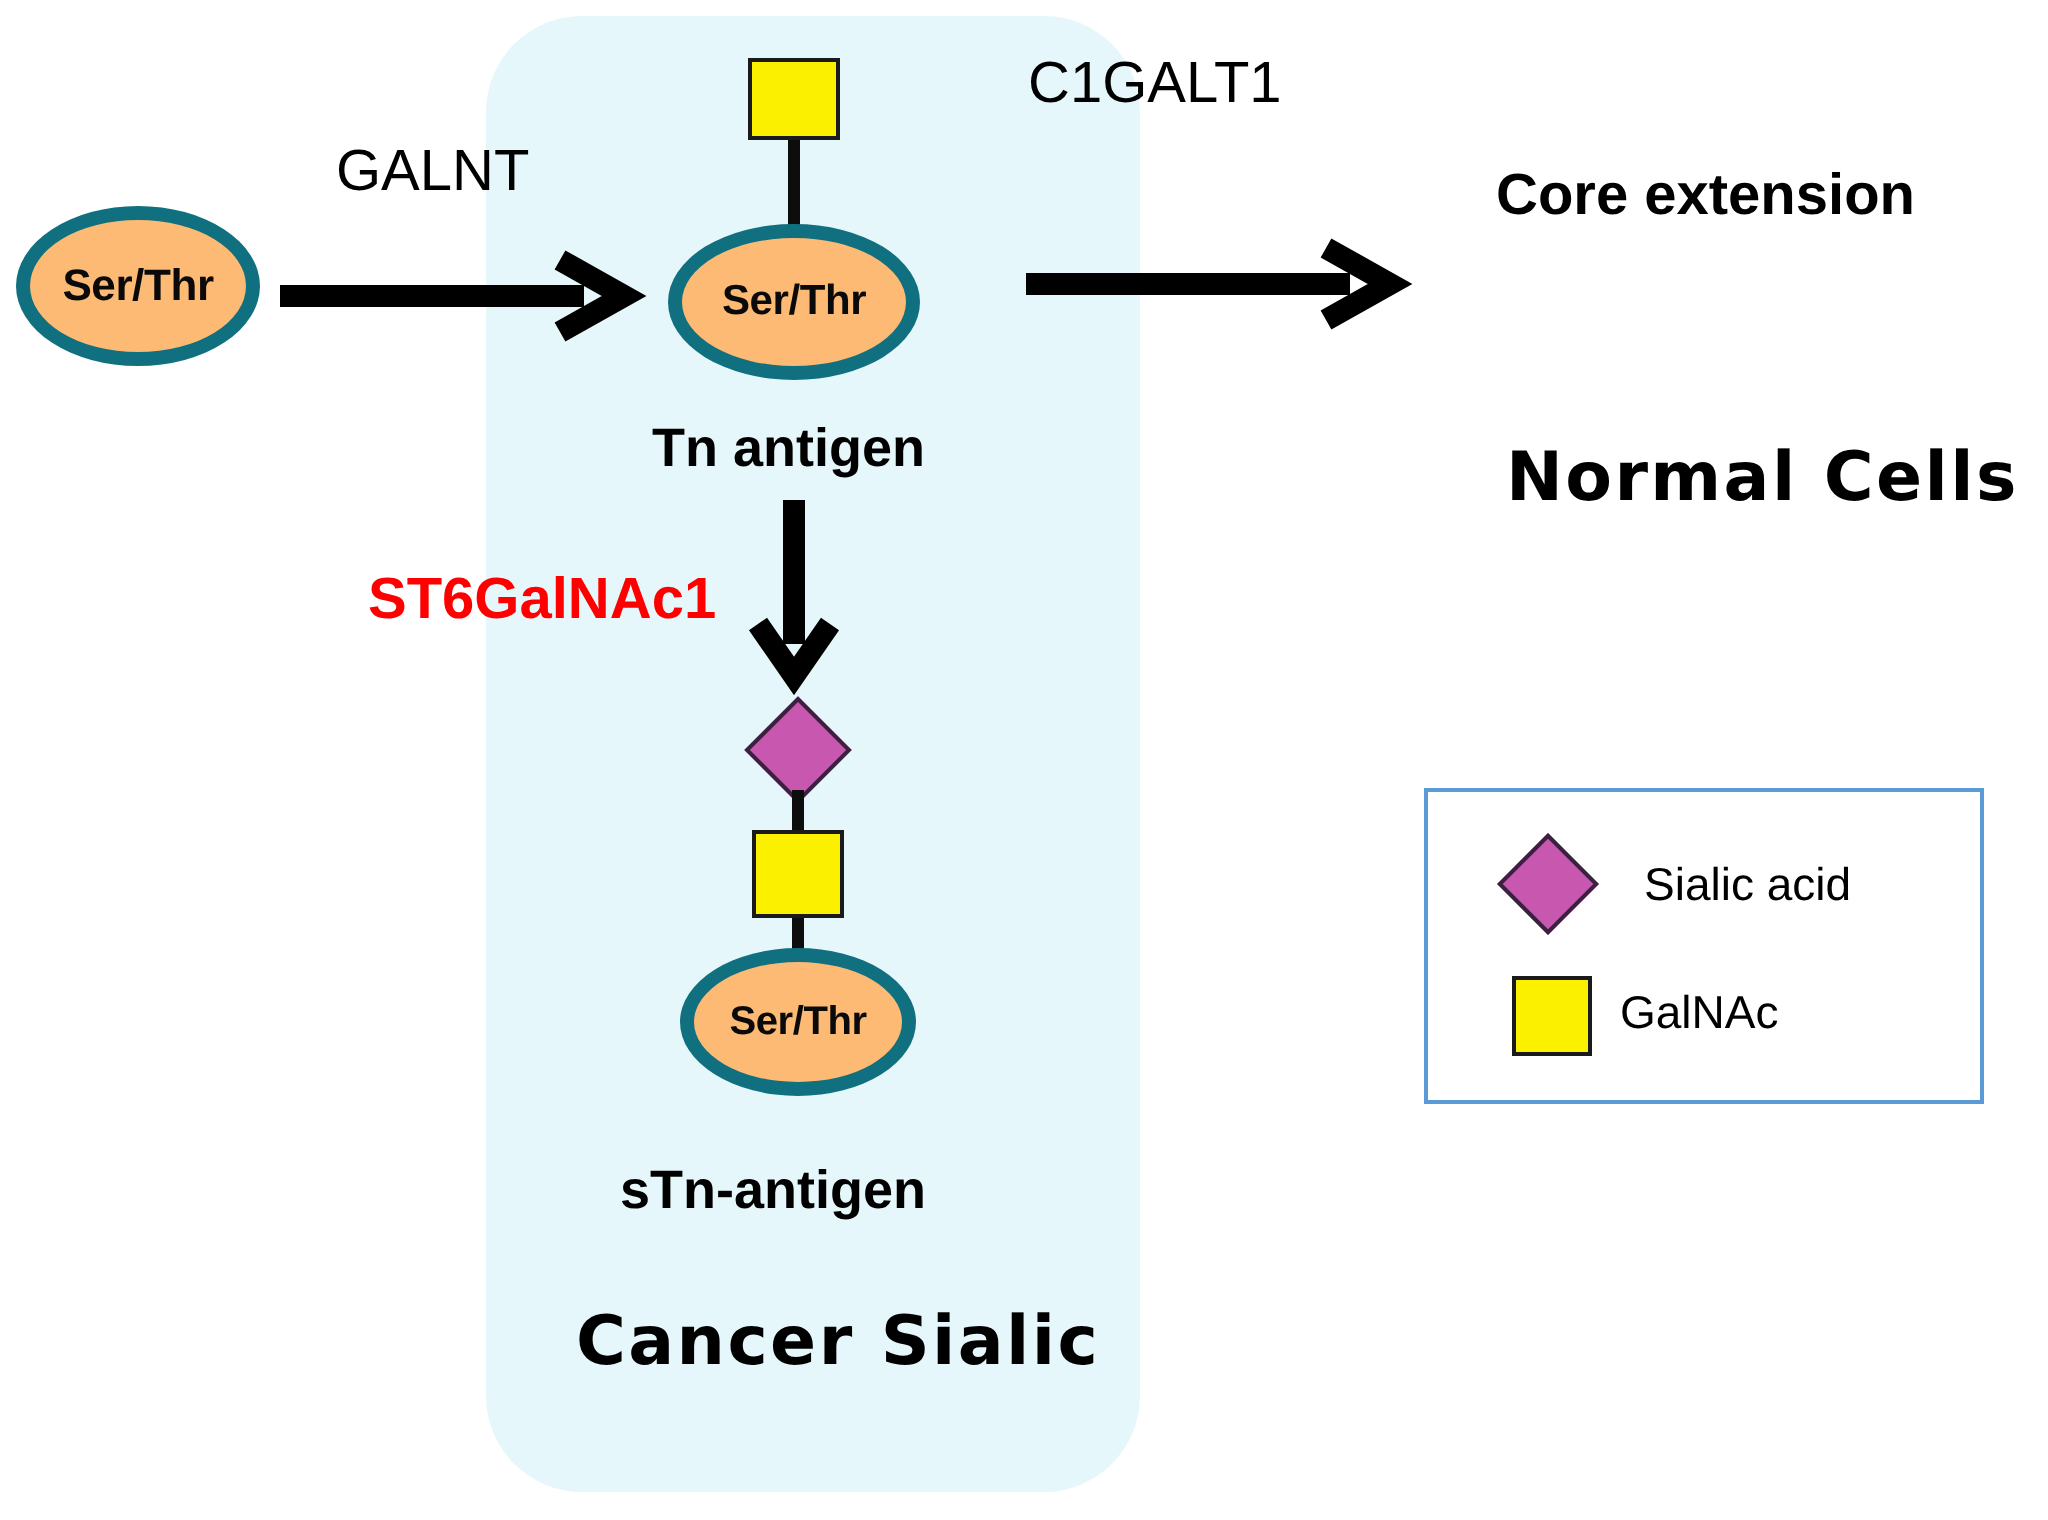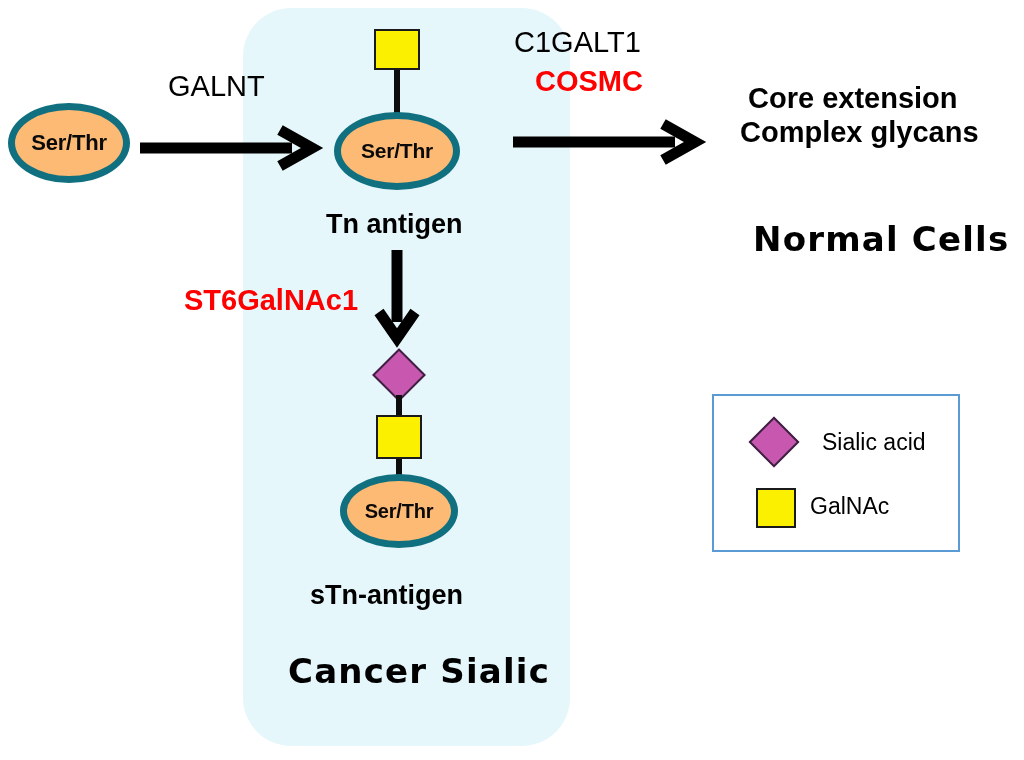--- a/index.html
+++ b/index.html
@@ -140,29 +140,27 @@
   </svg>
 
   <div class="galnac" style="left:374px; top:29px; width:46px; height:41px;"></div>
   <div class="bond" style="left:394px; top:70px; width:6px; height:49px;"></div>
   <div class="serthr" style="left:334px; top:112px; width:126px; height:78px;">
     <span style="font-size:21px;">Ser/Thr</span>
   </div>
   <div class="lbl antigen" style="left:326px; top:210px;">Tn antigen</div>
 
   <div class="lbl enzyme" style="left:514px; top:27px;">C1GALT1</div>
-  <div class="lbl enzyme-red" style="left:535px; top:66px;">COSMC</div>
 
   <svg class="arrow-svg" style="left:513px; top:119px;" width="190" height="46" viewBox="0 0 190 46">
     <line x1="0" y1="23" x2="162" y2="23" stroke="#000000" stroke-width="11"></line>
     <polyline points="150,5 182,23 150,41" fill="none" stroke="#000000" stroke-width="11" stroke-linecap="butt" stroke-linejoin="miter"></polyline>
   </svg>
 
   <div class="lbl outcome" style="left:748px; top:83px;">Core extension</div>
-  <div class="lbl outcome" style="left:740px; top:117px;">Complex glycans</div>
 
   <div class="lbl celltype" style="left:753px; top:222px;">Normal Cells</div>
 
   <div class="lbl enzyme-red" style="left:184px; top:285px;">ST6GalNAc1</div>
 
   <svg class="arrow-svg" style="left:374px; top:250px;" width="46" height="92" viewBox="0 0 46 92">
     <line x1="23" y1="0" x2="23" y2="72" stroke="#000000" stroke-width="11"></line>
     <polyline points="5,62 23,88 41,62" fill="none" stroke="#000000" stroke-width="11" stroke-linecap="butt" stroke-linejoin="miter"></polyline>
   </svg>
 
@@ -170,21 +168,21 @@
   <div class="bond" style="left:396px; top:395px; width:6px; height:22px;"></div>
   <div class="galnac" style="left:376px; top:415px; width:46px; height:44px;"></div>
   <div class="bond" style="left:396px; top:459px; width:6px; height:24px;"></div>
   <div class="serthr" style="left:340px; top:474px; width:118px; height:74px;">
     <span style="font-size:20px;">Ser/Thr</span>
   </div>
   <div class="lbl antigen" style="left:310px; top:581px;">sTn-antigen</div>
 
   <div class="lbl celltype" style="left:288px; top:654px;">Cancer Sialic</div>
 
-  <div class="legend" style="left:712px; top:394px; width:248px; height:158px;">
+  <div class="legend" style="left:712px; top:394px; width:280px; height:158px;">
 
     <div class="legend-row" style="left:32px; top:18px;">
       <div class="swatch-wrap">
         <div class="swatch-diamond"></div>
       </div>
       <div class="legend-text" style="margin-left:20px;">Sialic acid</div>
     </div>
 
     <div class="legend-row" style="left:32px; top:82px;">
       <div class="swatch-wrap">

